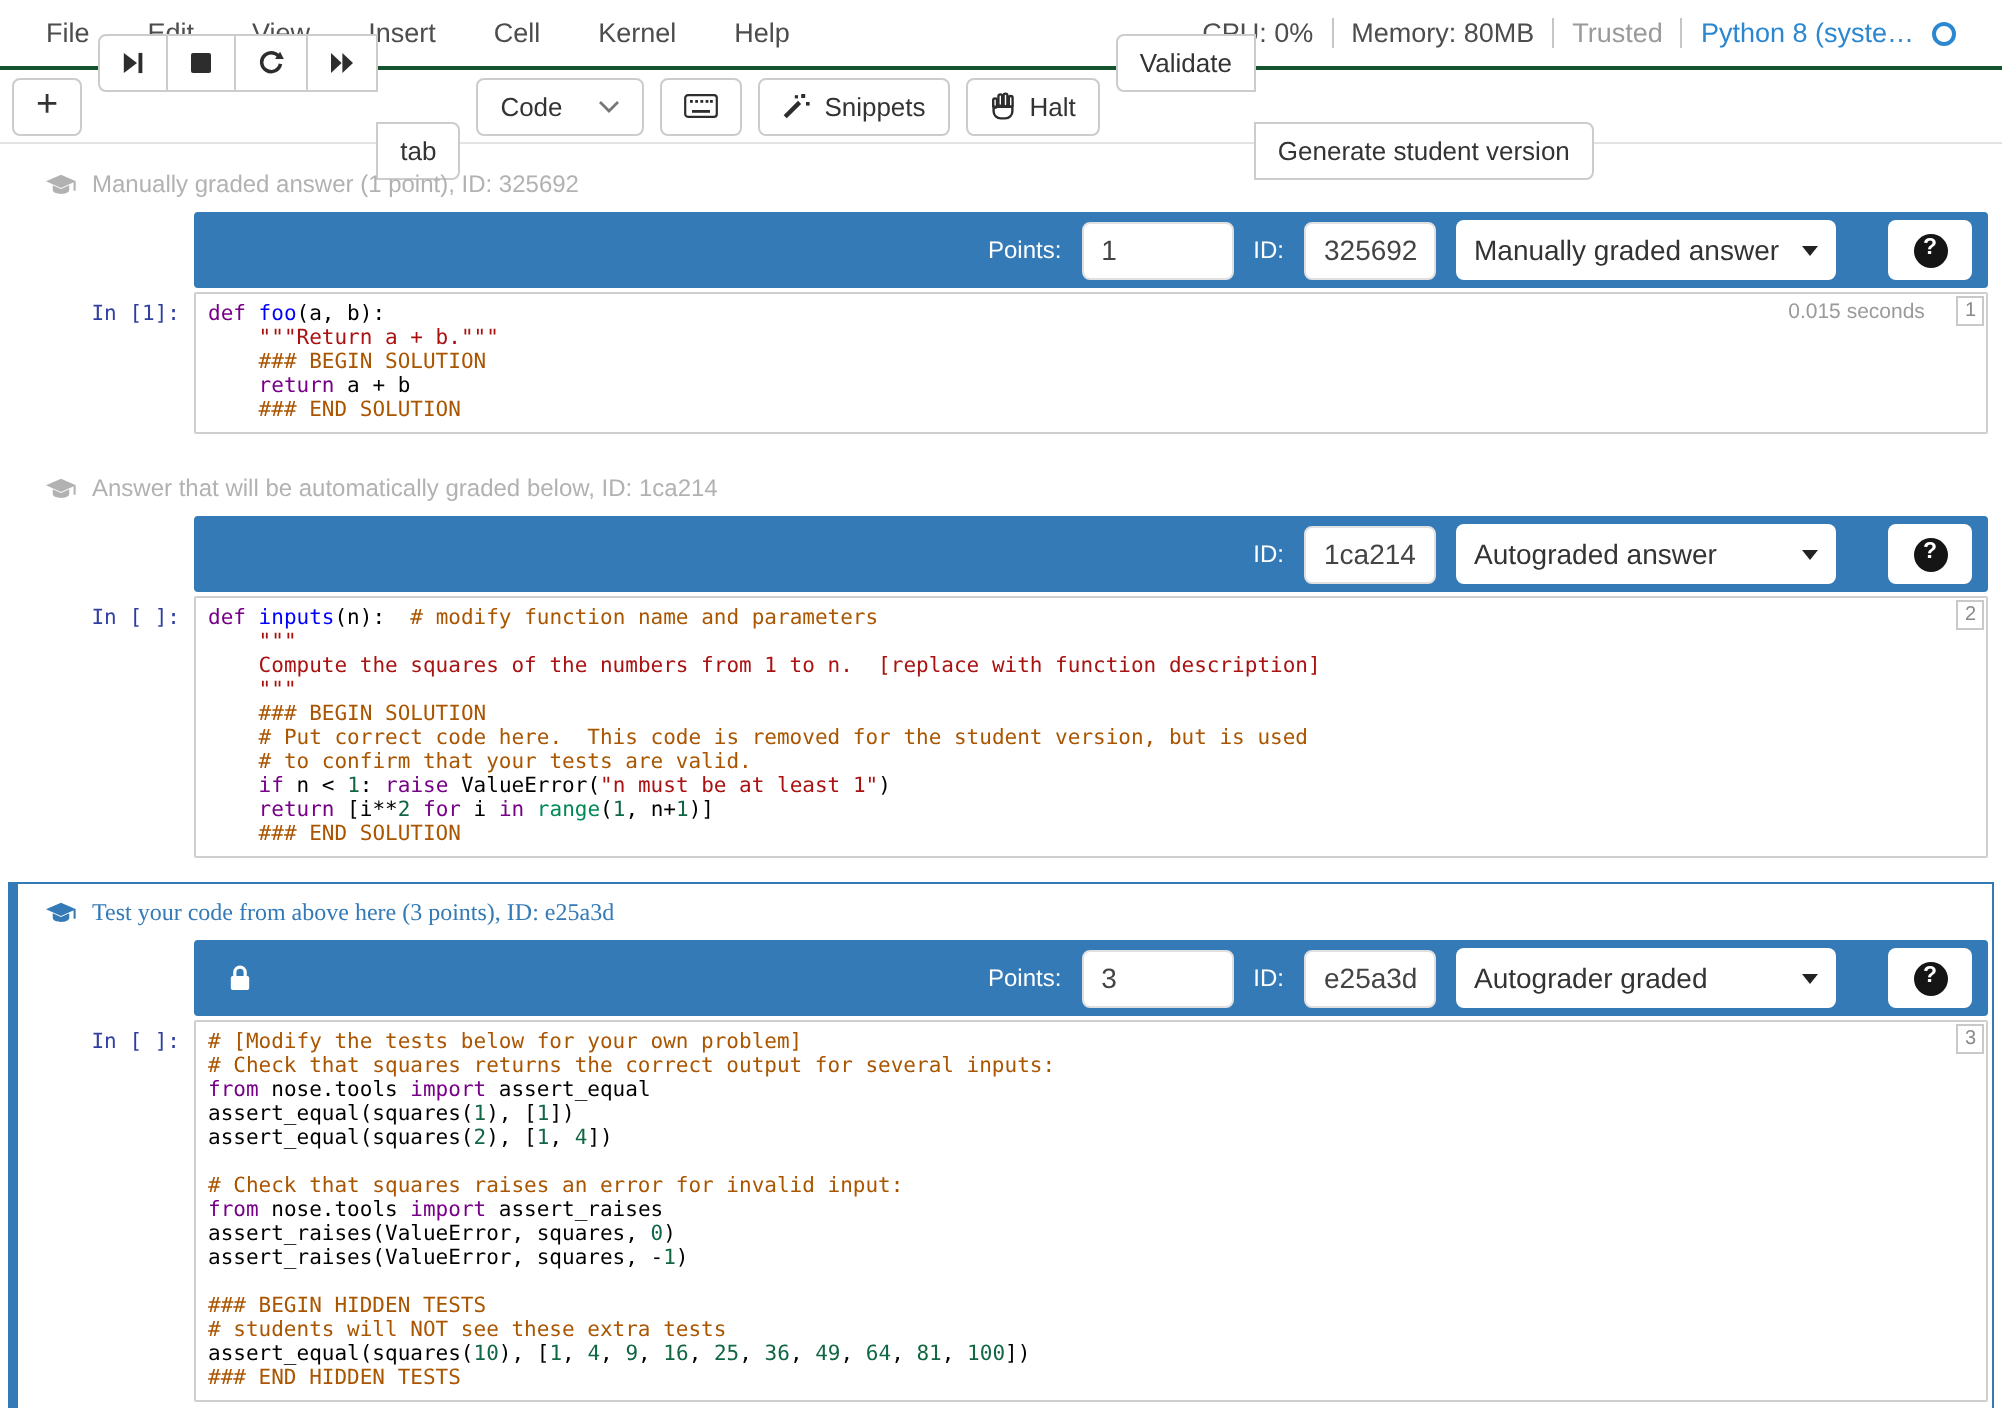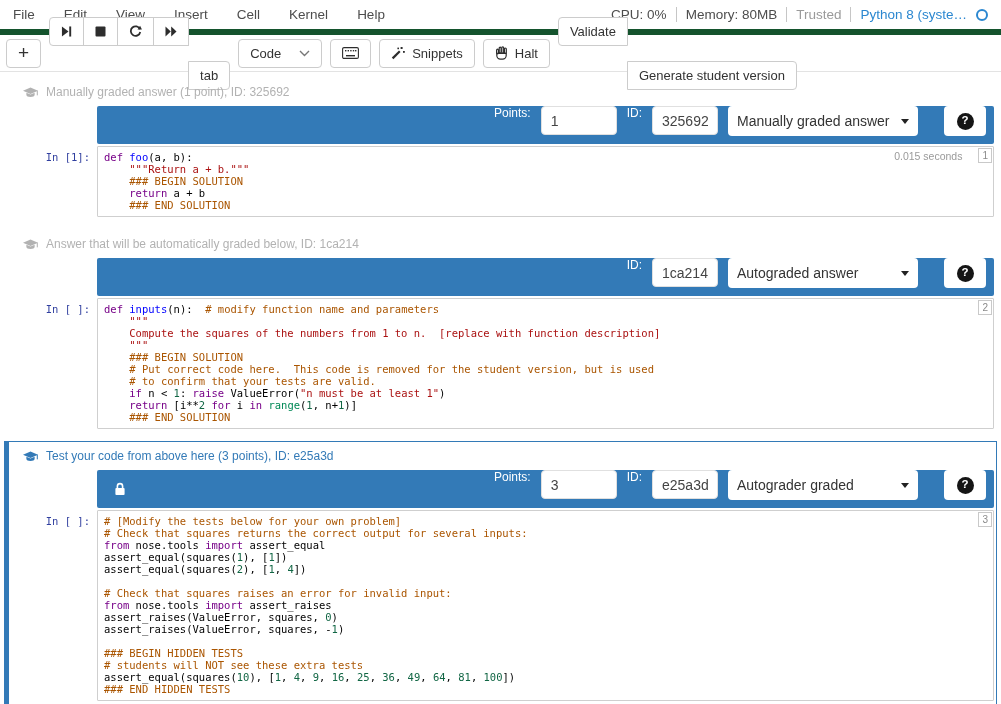--- a/index.html
+++ b/index.html
@@ -3,22 +3,22 @@
 <meta charset="utf-8">
 <style>
   * { box-sizing: border-box; }
   html,body { margin:0; padding:0; }
   body {
     width:1001px; height:704px; overflow:hidden; background:#fff;
     font-family:"Liberation Sans", sans-serif; color:#333; position:relative;
   }
 
   
-  .menubar { display:flex; align-items:center; height:35px; padding:0 13px;
-             border-bottom:6px solid #14532d; font-size:13.5px; color:#4d4d4d; }
+  .menubar { display:flex; align-items:center; height:35px; padding:0 23px;
+             border-bottom:2px solid #14532d; font-size:13.5px; color:#4d4d4d; }
   .menu-item { margin-right:29px; cursor:default; }
   .menu-status { margin-left:auto; display:flex; align-items:center; gap:9px; color:#4d4d4d; }
   .sep { width:1px; height:15px; background:#c6c6c6; display:inline-block; }
   .trusted { color:#9a9a9a; }
   .kernel-name { color:#2b87d0; }
   .kernel-circle { width:12px; height:12px; border:2px solid #2b87d0; border-radius:50%; display:inline-block; }
 
   
   .toolbar { display:flex; align-items:center; gap:8px; height:37px; padding:0 6px;
              border-bottom:1px solid #e3e3e3; }
@@ -33,25 +33,25 @@
   .icon-svg { display:block; }
 
   
   .nb { padding:5px 4px 0 4px; }
   .cell-block { border:1px solid transparent; border-left:5px solid transparent;
                 padding:1px 2px 8px 2px; margin-bottom:3px; }
   .cell-block.selected { border-color:#337ab7; }
 
   .nb-header { display:flex; align-items:center; gap:8px; font-size:12px;
                color:#b2b2b2; margin:5px 0 6px 12px; height:16px; }
-  .nb-header.hdr-blue { color:#337ab7; }
+  .nb-header.hdr-blue { color:#337ab7;font-family:Liberation Serif, serif; }
   .nb-header .mb-icon { flex:0 0 auto; margin-top:1px; }
 
   .grader-bar { margin-left:86px; background:#337ab7; height:38px; border-radius:2px;
-                display:flex; justify-content:flex-end;
+                display:flex; align-items:center; justify-content:flex-end;
                 gap:10px; padding:0 8px; }
   .gb-label { color:#fff; font-size:12px; }
   .gb-input { height:29px; border:1px solid #e0e0e0; border-radius:4px; padding:0 9px;
               font-size:14px; color:#444; font-family:"Liberation Sans",sans-serif; outline:none; }
   .w-points { width:76px; }
   .w-id { width:66px; }
   .gb-select { position:relative; width:190px; height:30px; background:#fff;
                border-radius:4px; display:flex; align-items:center; padding:0 9px;
                font-size:14px; color:#333; cursor:pointer; }
   .gb-select .caret { margin-left:auto; width:0; height:0; border-left:4px solid transparent;

